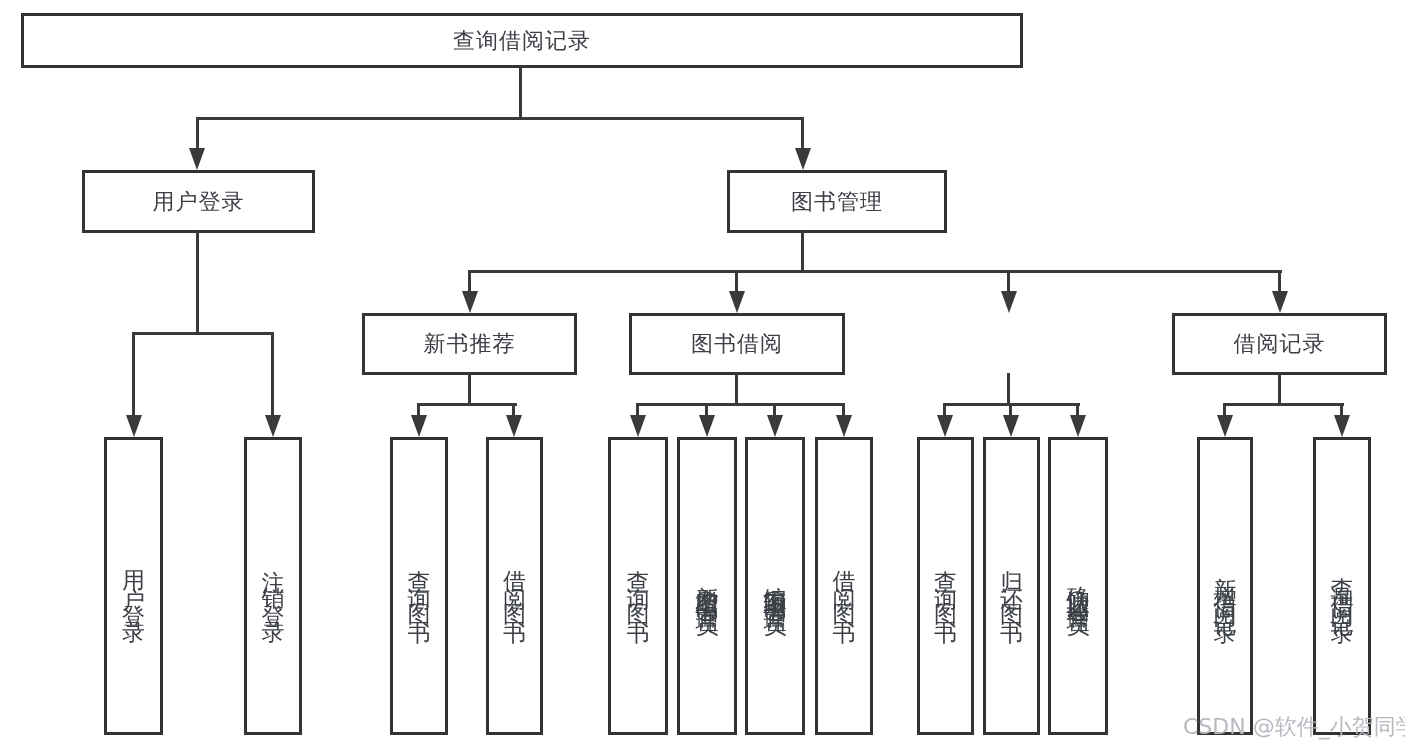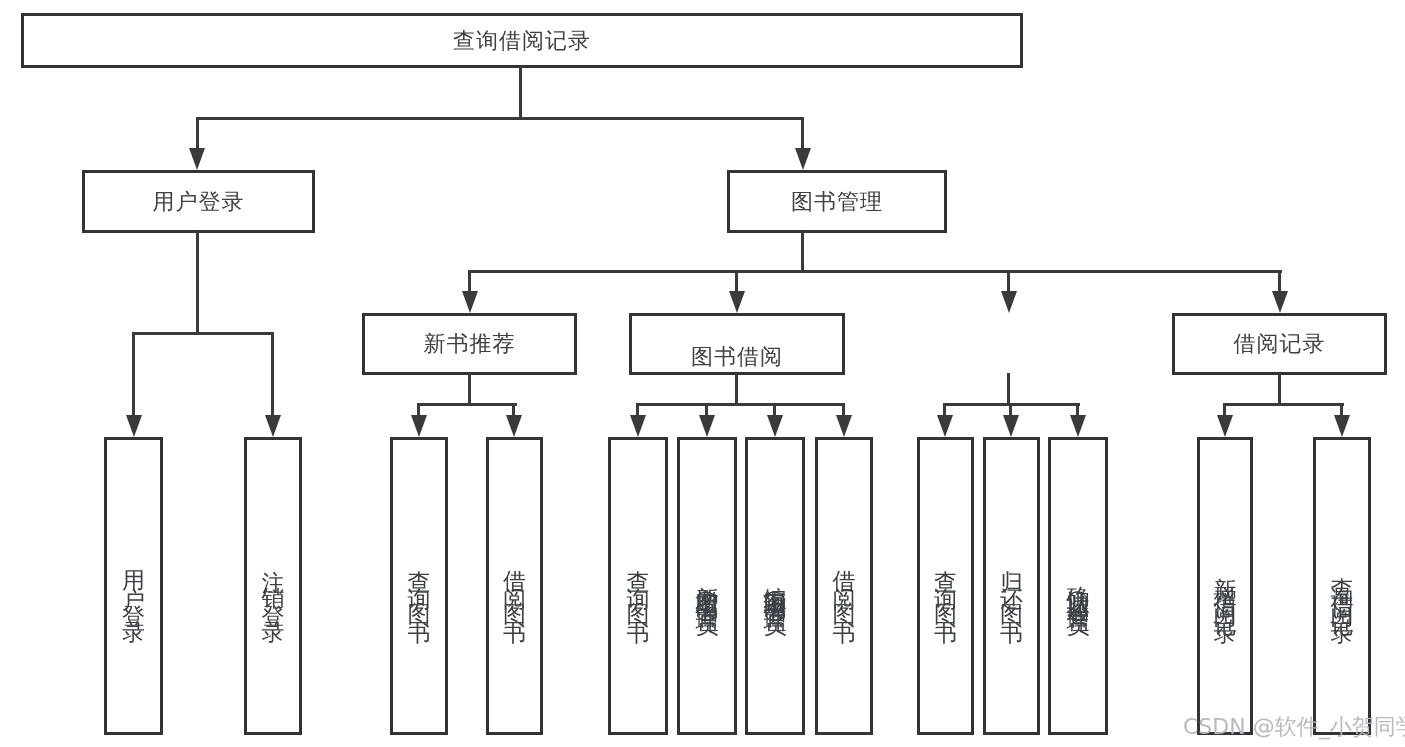--- a/index.html
+++ b/index.html
@@ -87,21 +87,21 @@
   <div class="line" style="left:735px;top:270px;width:3px;height:24px;"></div>
   <div class="arrow" style="left:729px;top:291px;"></div>
   <div class="line" style="left:1007px;top:270px;width:3px;height:24px;"></div>
   <div class="arrow" style="left:1001px;top:291px;"></div>
   <div class="line" style="left:1278px;top:270px;width:3px;height:24px;"></div>
   <div class="arrow" style="left:1272px;top:291px;"></div>
 
   <div class="node h-node" style="left:362px;top:313px;width:215px;height:62px;">
     <span>新书推荐</span>
   </div>
-  <div class="node h-node" style="left:629px;top:313px;width:216px;height:62px;align-items:flex-end;">
+  <div class="node h-node" style="left:629px;top:313px;width:216px;height:62px;">
     <span>图书借阅</span>
   </div>
   <div class="node h-node" style="left:1172px;top:313px;width:215px;height:62px;">
     <span>借阅记录</span>
   </div>
 
   <div class="line" style="left:468px;top:373px;width:3px;height:33px;"></div>
   <div class="line" style="left:417px;top:403px;width:100px;height:3px;"></div>
   <div class="line" style="left:417px;top:403px;width:3px;height:14px;"></div>
   <div class="arrow" style="left:411px;top:415px;"></div>

